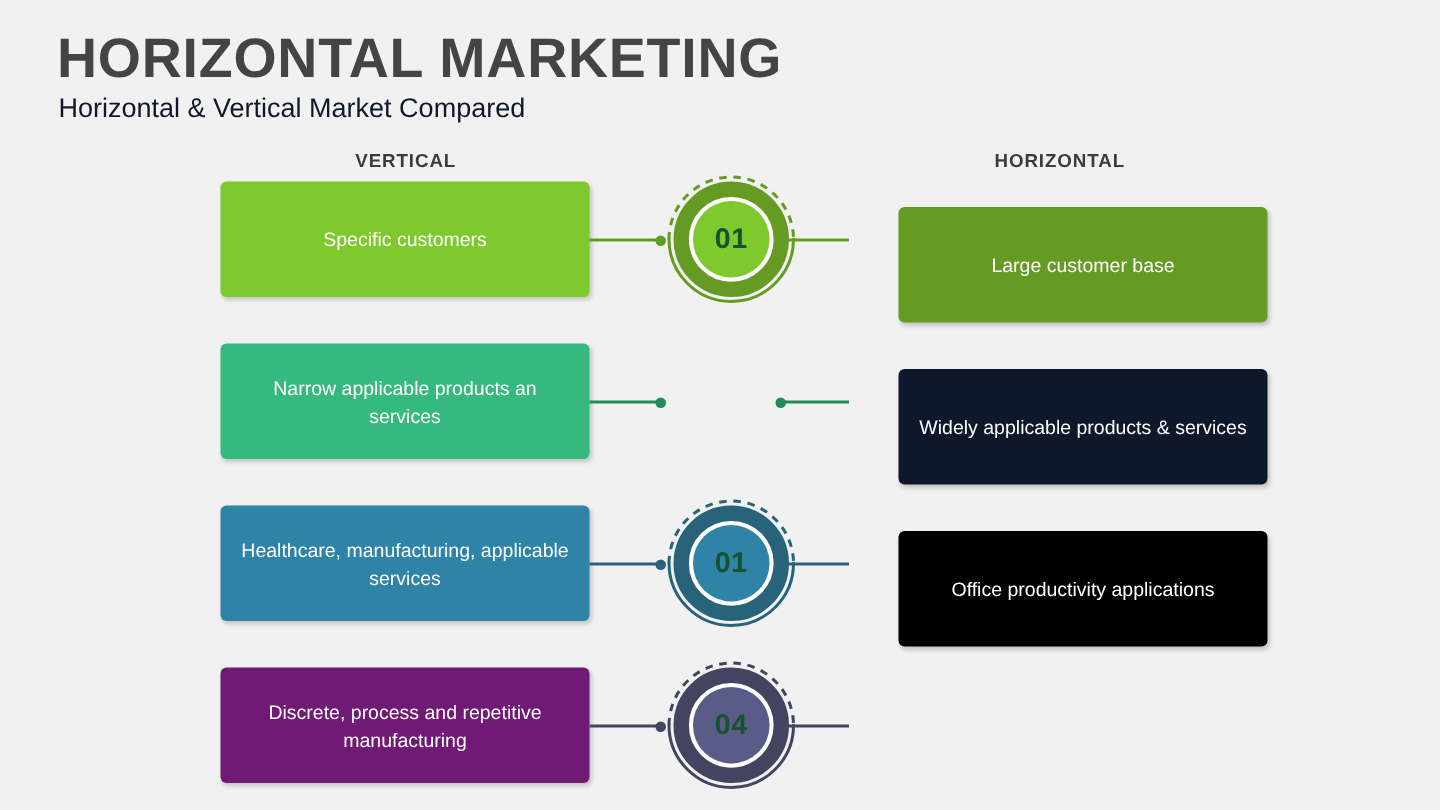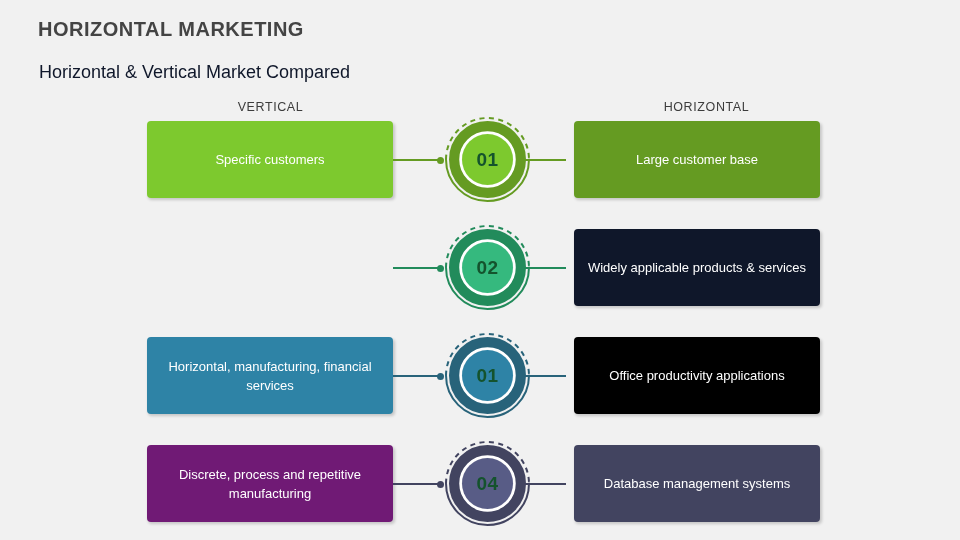--- a/index.html
+++ b/index.html
@@ -13,42 +13,42 @@
     font-family: "Liberation Sans", sans-serif;
     overflow: hidden;
     position: relative;
   }
 
   
   .slide-title {
     position: absolute;
     left: 38px;
     top: 18px;
-    font-size: 20px;
+    font-size: 37px;
     font-weight: bold;
     letter-spacing: 0.5px;
     color: #444444;
     white-space: nowrap;
   }
   .slide-subtitle {
     position: absolute;
     left: 39px;
     top: 62px;
     font-size: 18px;
     font-weight: normal;
     color: #0f172a;
     white-space: nowrap;
   }
 
   
   .col-head {
     position: absolute;
     top: 100px;
     font-size: 12.5px;
-    font-weight: normal;
+    font-weight: bold;
     letter-spacing: 0.6px;
     color: #3c3c3c;
     text-align: center;
   }
   .col-head.vertical   { left: 148px; width: 245px; }
   .col-head.horizontal { left: 584px; width: 245px; }
 
   
   .rows { position: absolute; left: 0; top: 0; width: 960px; height: 540px; }
   .row {
@@ -70,21 +70,21 @@
     align-items: center;
     justify-content: center;
     text-align: center;
     color: #ffffff;
     font-size: 13px;
     line-height: 19px;
     padding: 0 11px;
     box-sizing: border-box;
   }
   .card.left  { left: 147px; }
-  .card.right { left: 574px; }
+  .card.right { left: 599px; margin-top: 17px; }
 
   
   .connector {
     position: absolute;
     top: 38px;
     height: 2px;
   }
   .connector.left  { left: 393px; width: 47px; }
   .connector.right { left: 522px; width: 44px; }
   .conn-dot {
@@ -151,41 +151,34 @@
             <path d="M 6 47.5 A 41.5 41.5 0 0 1 89 47.5" fill="none" stroke="#659b22" stroke-width="2" stroke-dasharray="5 4.5" stroke-linecap="butt"></path>
             <path d="M 6 47.5 A 41.5 41.5 0 0 0 89 47.5" fill="none" stroke="#659b22" stroke-width="2" stroke-linecap="round"></path>
             <circle cx="47.5" cy="47.5" r="33" fill="none" stroke="#659b22" stroke-width="11"></circle>
             <circle cx="47.5" cy="47.5" r="27" fill="none" stroke="#ffffff" stroke-width="2.5"></circle>
             <circle cx="47.5" cy="47.5" r="25.5" fill="#7dc92e"></circle>
           </svg>
           <div class="badge-num">01</div>
         </div>
       </div>
       <div class="row" style="top: 229px;">
+        <div class="card left" style="background:#35b97e">
+          <span>Narrow applicable products an services</span>
+        </div>
         <div class="card right" style="background:#0f172a">
           <span>Widely applicable products &amp; services</span>
         </div>
         <div class="connector left" style="background:#228b5b"></div>
         <div class="conn-dot left" style="background:#228b5b"></div>
         <div class="connector right" style="background:#228b5b"></div>
         <div class="conn-dot right" style="background:#228b5b"></div>
-        <div class="badge">
-          <svg width="95" height="95" viewBox="0 0 95 95">
-            <path d="M 6 47.5 A 41.5 41.5 0 0 1 89 47.5" fill="none" stroke="#228b5b" stroke-width="2" stroke-dasharray="5 4.5" stroke-linecap="butt"></path>
-            <path d="M 6 47.5 A 41.5 41.5 0 0 0 89 47.5" fill="none" stroke="#228b5b" stroke-width="2" stroke-linecap="round"></path>
-            <circle cx="47.5" cy="47.5" r="33" fill="none" stroke="#228b5b" stroke-width="11"></circle>
-            <circle cx="47.5" cy="47.5" r="27" fill="none" stroke="#ffffff" stroke-width="2.5"></circle>
-            <circle cx="47.5" cy="47.5" r="25.5" fill="#35b97e"></circle>
-          </svg>
-          <div class="badge-num">02</div>
-        </div>
       </div>
       <div class="row" style="top: 337px;">
         <div class="card left" style="background:#2e83a6">
-          <span>Horizontal, manufacturing, financial services</span>
+          <span>Healthcare, manufacturing, applicable services</span>
         </div>
         <div class="card right" style="background:#000000">
           <span>Office productivity applications</span>
         </div>
         <div class="connector left" style="background:#28637a"></div>
         <div class="conn-dot left" style="background:#28637a"></div>
         <div class="connector right" style="background:#28637a"></div>
         <div class="conn-dot right" style="background:#28637a"></div>
         <div class="badge">
           <svg width="95" height="95" viewBox="0 0 95 95">
@@ -195,23 +188,20 @@
             <circle cx="47.5" cy="47.5" r="27" fill="none" stroke="#ffffff" stroke-width="2.5"></circle>
             <circle cx="47.5" cy="47.5" r="25.5" fill="#2e83a6"></circle>
           </svg>
           <div class="badge-num">01</div>
         </div>
       </div>
       <div class="row" style="top: 445px;">
         <div class="card left" style="background:#701a75">
           <span>Discrete, process and repetitive manufacturing</span>
         </div>
-        <div class="card right" style="background:#424460">
-          <span>Database management systems</span>
-        </div>
         <div class="connector left" style="background:#424460"></div>
         <div class="conn-dot left" style="background:#424460"></div>
         <div class="connector right" style="background:#424460"></div>
         <div class="conn-dot right" style="background:#424460"></div>
         <div class="badge">
           <svg width="95" height="95" viewBox="0 0 95 95">
             <path d="M 6 47.5 A 41.5 41.5 0 0 1 89 47.5" fill="none" stroke="#424460" stroke-width="2" stroke-dasharray="5 4.5" stroke-linecap="butt"></path>
             <path d="M 6 47.5 A 41.5 41.5 0 0 0 89 47.5" fill="none" stroke="#424460" stroke-width="2" stroke-linecap="round"></path>
             <circle cx="47.5" cy="47.5" r="33" fill="none" stroke="#424460" stroke-width="11"></circle>
             <circle cx="47.5" cy="47.5" r="27" fill="none" stroke="#ffffff" stroke-width="2.5"></circle>

